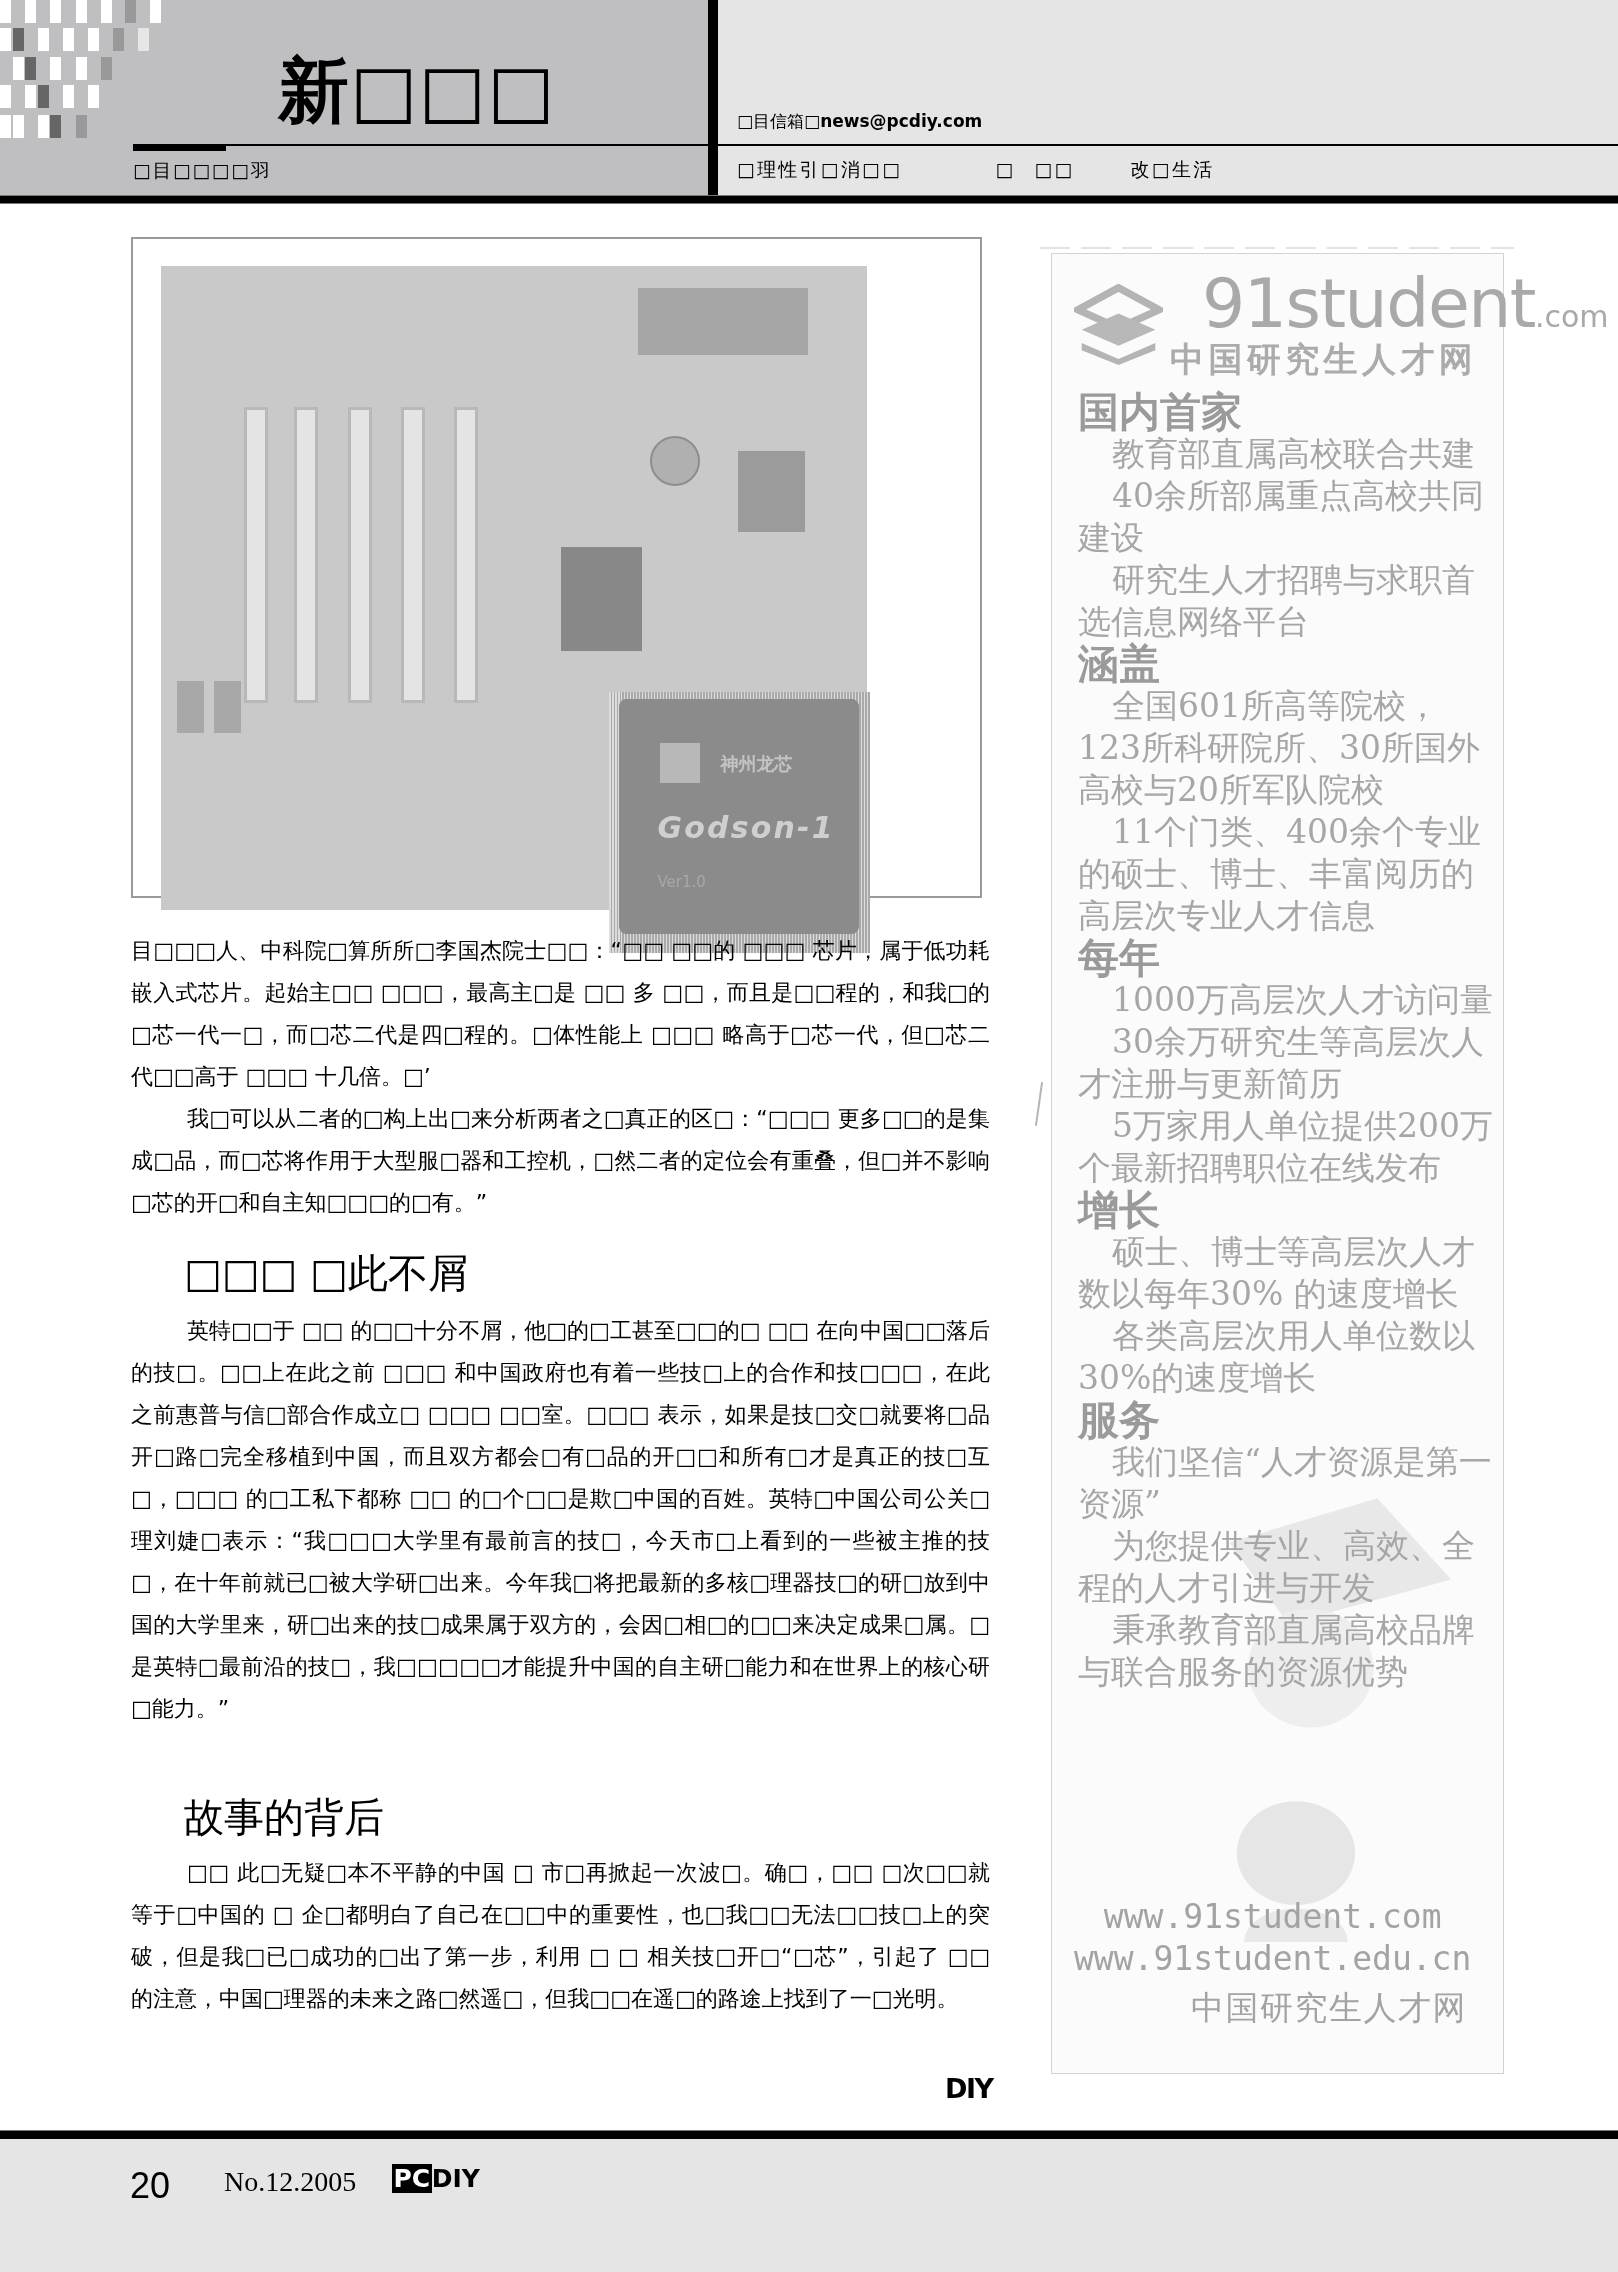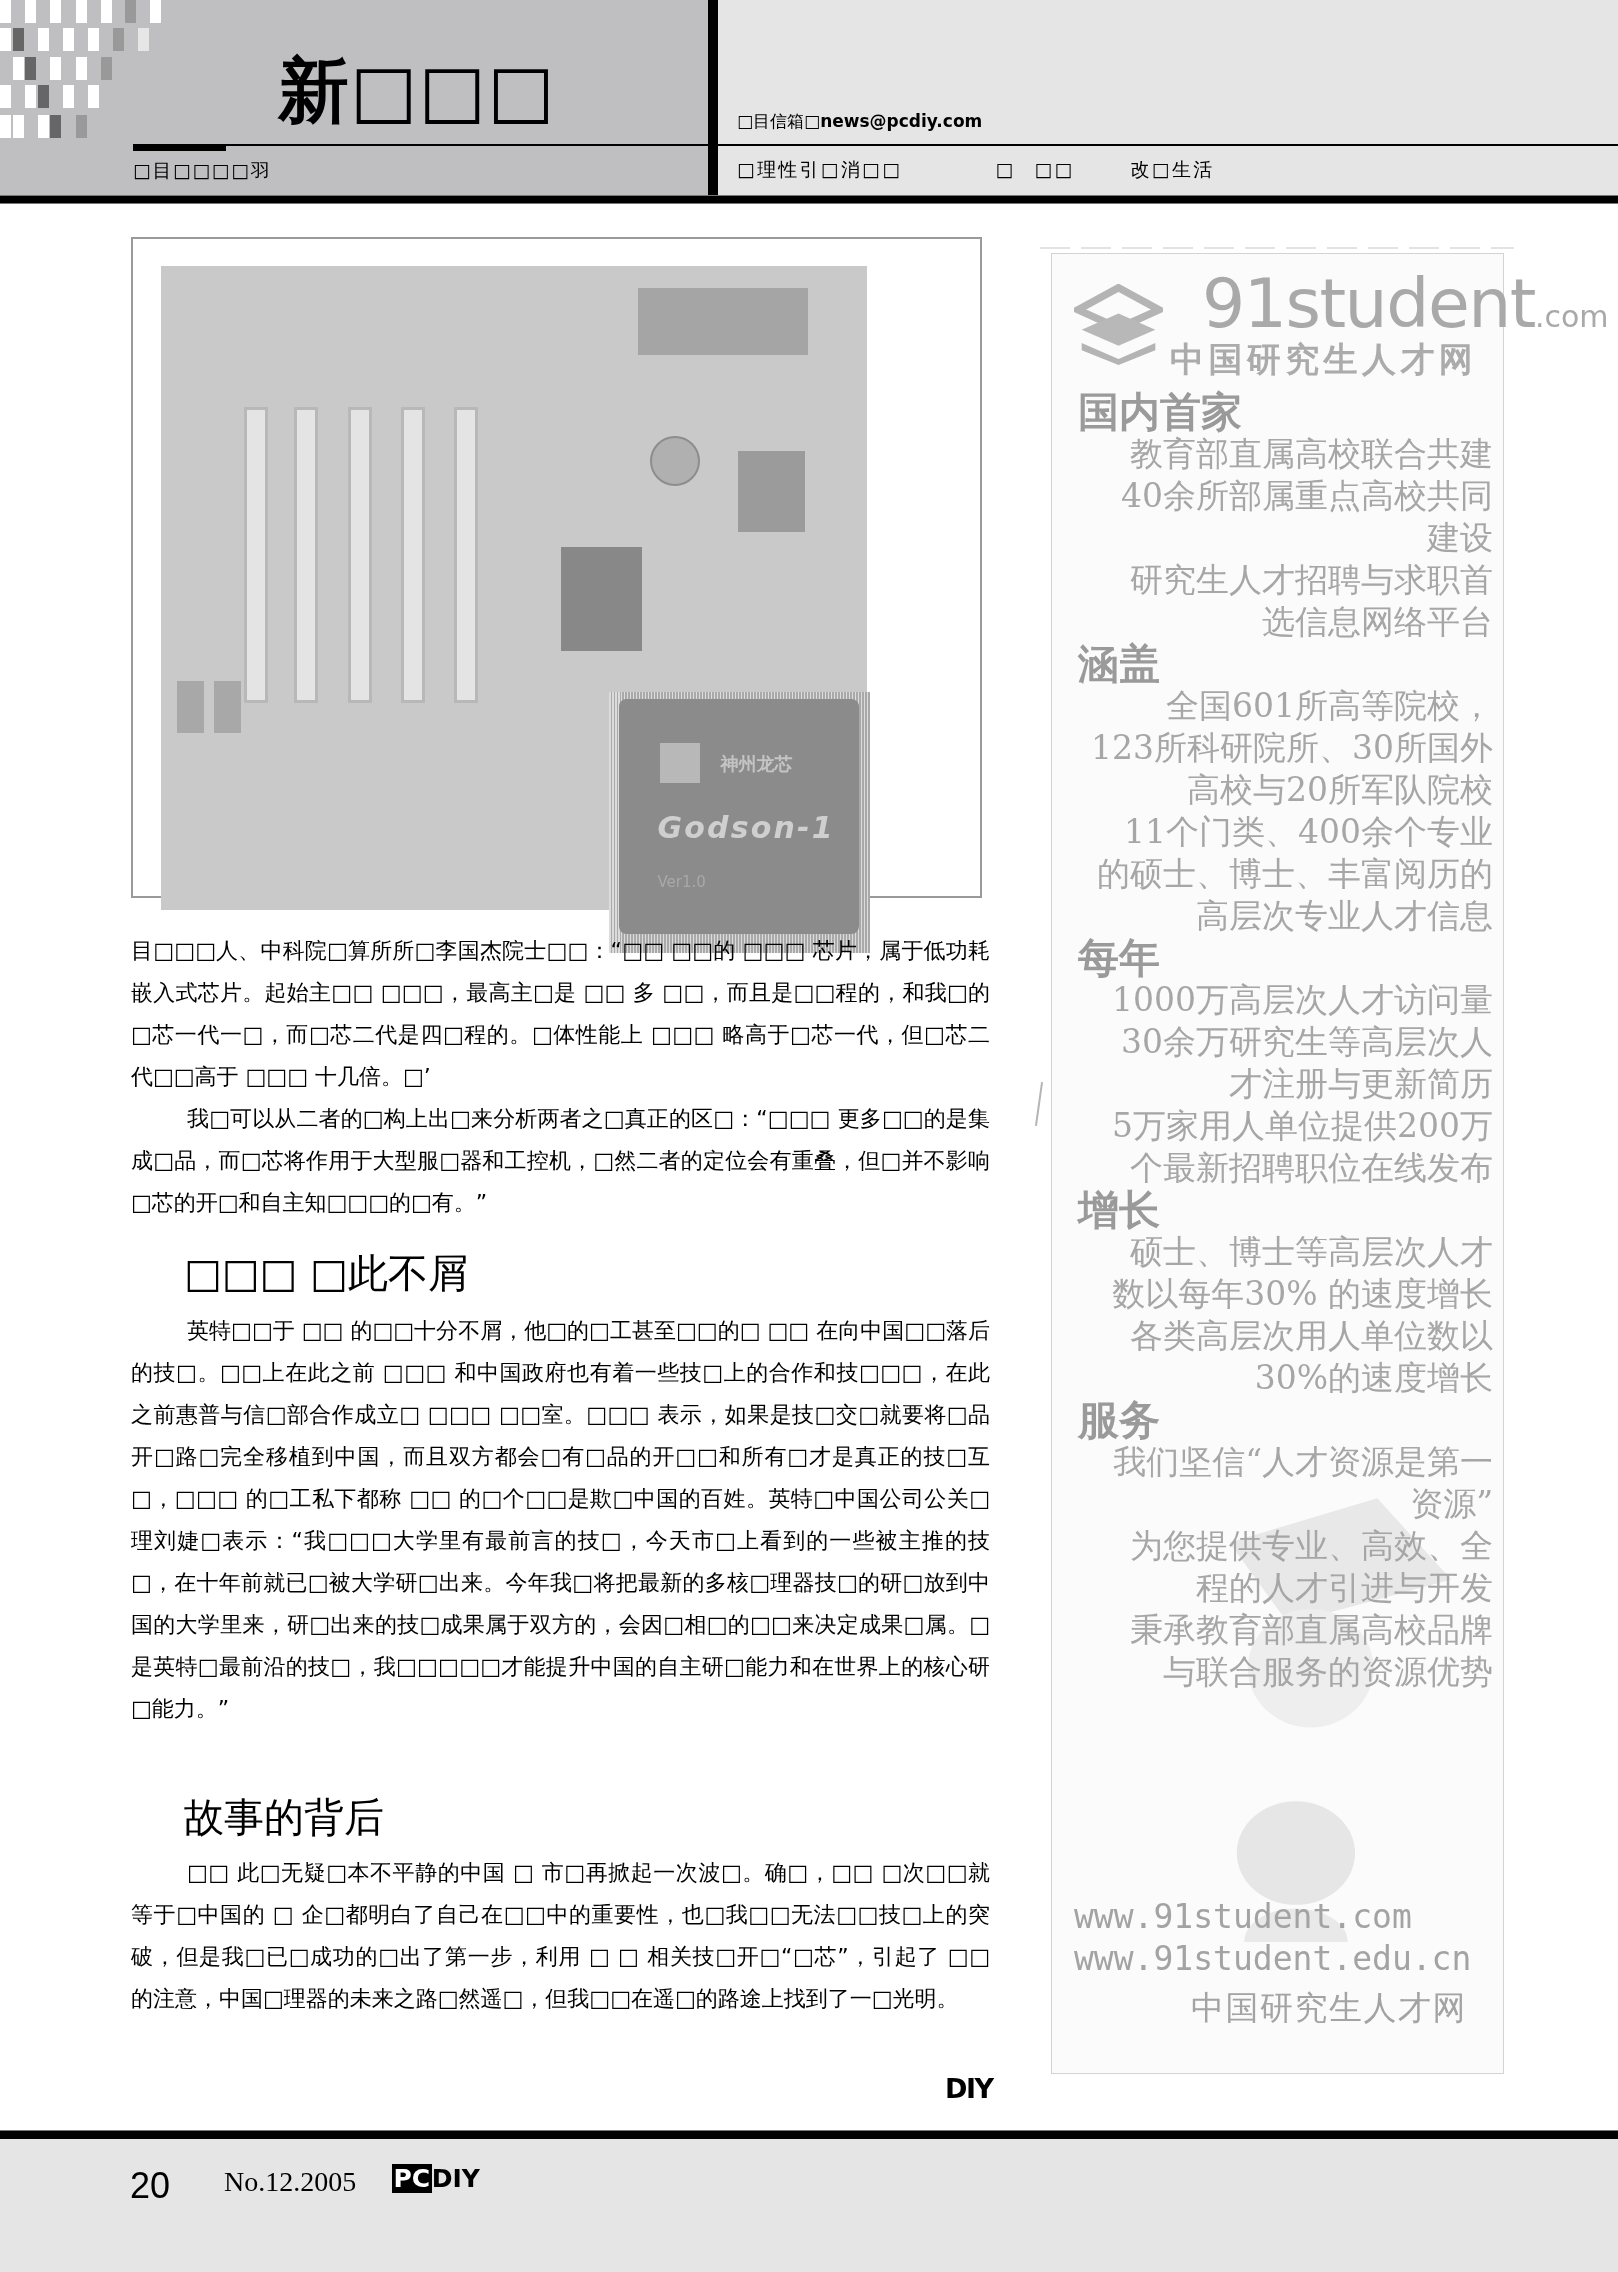--- a/index.html
+++ b/index.html
@@ -51,23 +51,23 @@
 
   
   .ad { position: absolute; left: 1051px; top: 253px; width: 453px; height: 1821px; border: 1.5px solid #d3d3d3; background: #fbfbfb; }
   .ad-topline { position: absolute; left: 1040px; top: 247px; width: 474px; height: 2.2px; background: repeating-linear-gradient(90deg, #e3e3e3 0 30px, #fff 30px 41px); }
   .ad-logo-icon { position: absolute; left: 22px; top: 30px; width: 89px; height: 81px; }
   .ad-logo-text { position: absolute; left: 118px; top: 16.3px; font-size: 68px; line-height: 1; color: #a9a9a9; font-family: "DejaVu Sans", sans-serif; letter-spacing: -1.5px; margin-left: 32px; }
   .ad-logo-com { font-size: 30px; letter-spacing: 0; }
   .ad-logo-cn { position: absolute; left: 118px; top: 83px; font-size: 34px; font-weight: bold; color: #ababab; letter-spacing: 4.4px; }
   .ad-body { position: absolute; left: 26px; top: 137px; width: 415px; font-family: "DejaVu Serif", "Liberation Serif", serif; color: #a6a6a6; font-size: 33px; line-height: 42px; }
   .ad-body .h { font-family: "DejaVu Sans", sans-serif; font-weight: bold; color: #9a9a9a; font-size: 41px; }
-  .ad-body .t { text-indent: 34px; text-align: right; }
+  .ad-body .t { text-indent: 34px; }
   .ad-mascot { position: absolute; left: 133px; top: 1244px; width: 281px; height: 444px; }
-  .ad-urls { position: absolute; left: 22px; top: 1642px; font-family: "DejaVu Sans Mono", "Liberation Mono", monospace; font-size: 33px; line-height: 42px; color: #a3a3a3; }
+  .ad-urls { position: absolute; left: 22px; top: 1642px; font-family: "DejaVu Sans Mono", "Liberation Mono", monospace; font-size: 33px; line-height: 42px; color: #a3a3a3; text-align: center; }
   .ad-footer { position: absolute; left: 139px; top: 1732px; font-family: "DejaVu Serif", serif; font-size: 33px; color: #a3a3a3; letter-spacing: 1.5px; }
   .ad-mark { position: absolute; left: 1038px; top: 1082px; width: 2.2px; height: 44px; background: #b5b5b5; transform: rotate(8deg); }
 
   
   .diy-mark { position: absolute; left: 945px; top: 2073px; font-size: 27px; font-weight: bold; color: #000; letter-spacing: -1.5px; font-family: "DejaVu Sans", sans-serif; }
   .ftr-bar { position: absolute; left: 0; top: 2130px; width: 1619px; height: 9.6px; background: #000; border-top: 0.7px solid #777; border-bottom: 0.7px solid #777; }
   .ftr { position: absolute; left: 0; top: 2139px; width: 1619px; height: 133px; background: #e5e5e5; }
   .pg-num { position: absolute; left: 130px; top: 2165px; font-size: 36px; color: #000; font-family: "Liberation Sans", sans-serif; }
   .issue { position: absolute; left: 224px; top: 2166px; font-size: 28px; color: #000; font-family: "Liberation Serif", serif; }
   .brand { position: absolute; left: 392px; top: 2166px; font-size: 25px; font-weight: bold; font-family: "DejaVu Sans", sans-serif; line-height: 1; }

